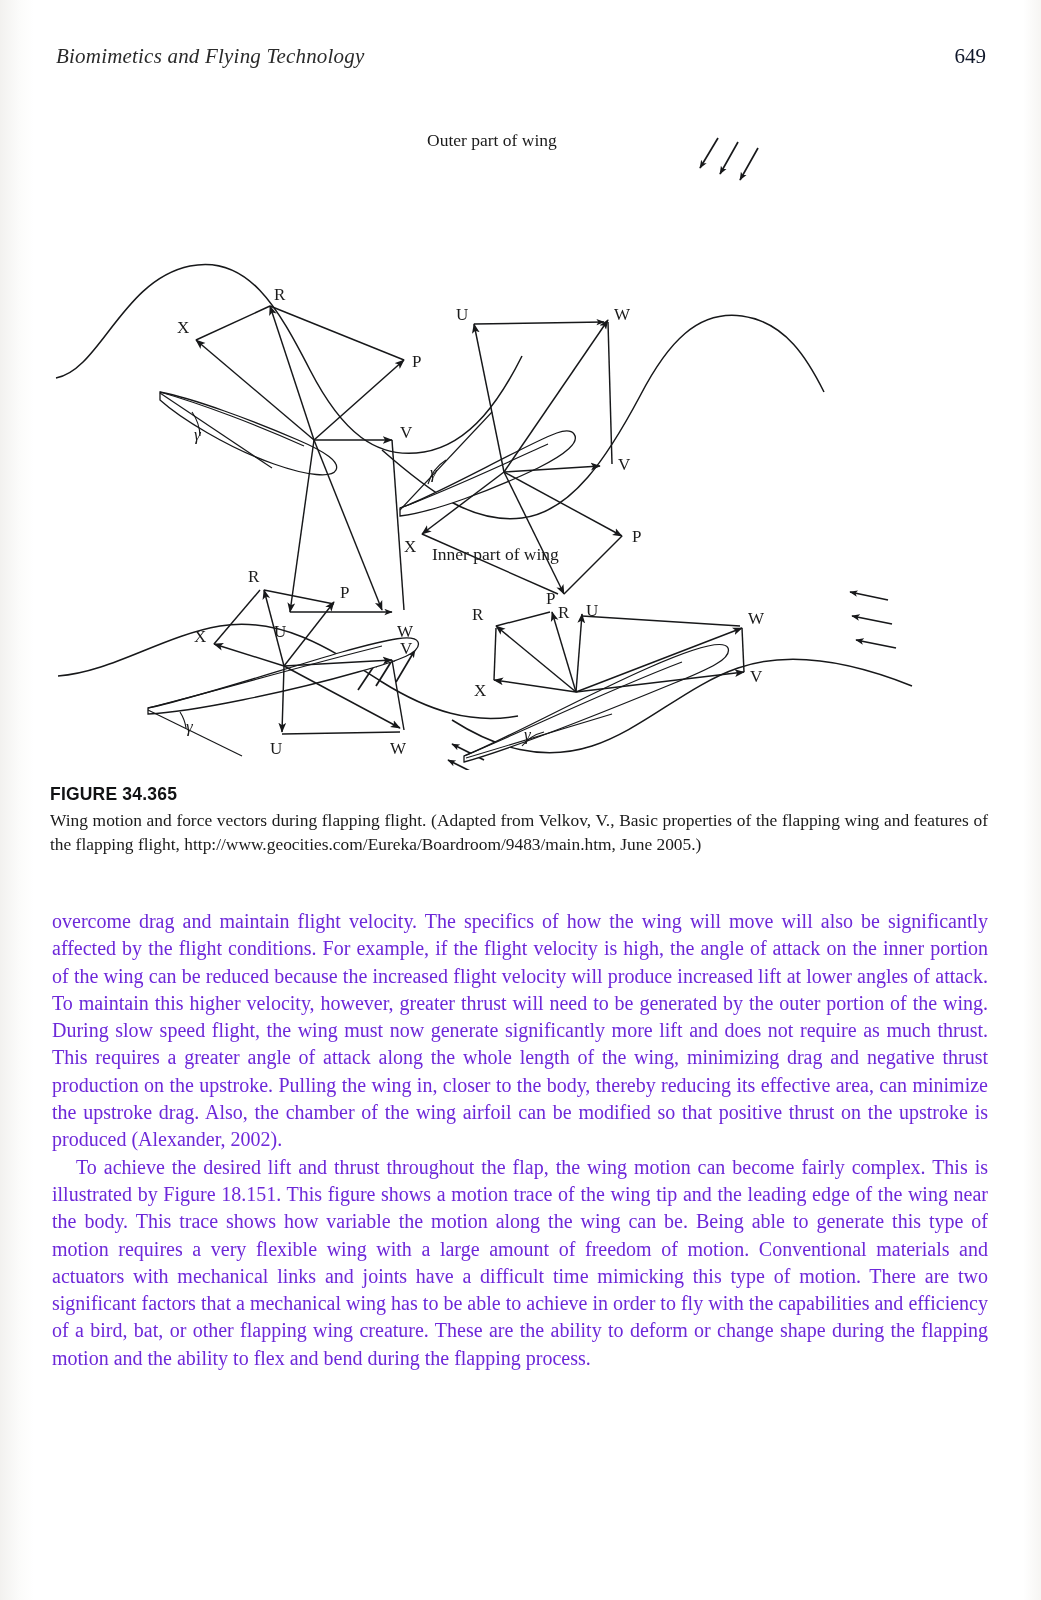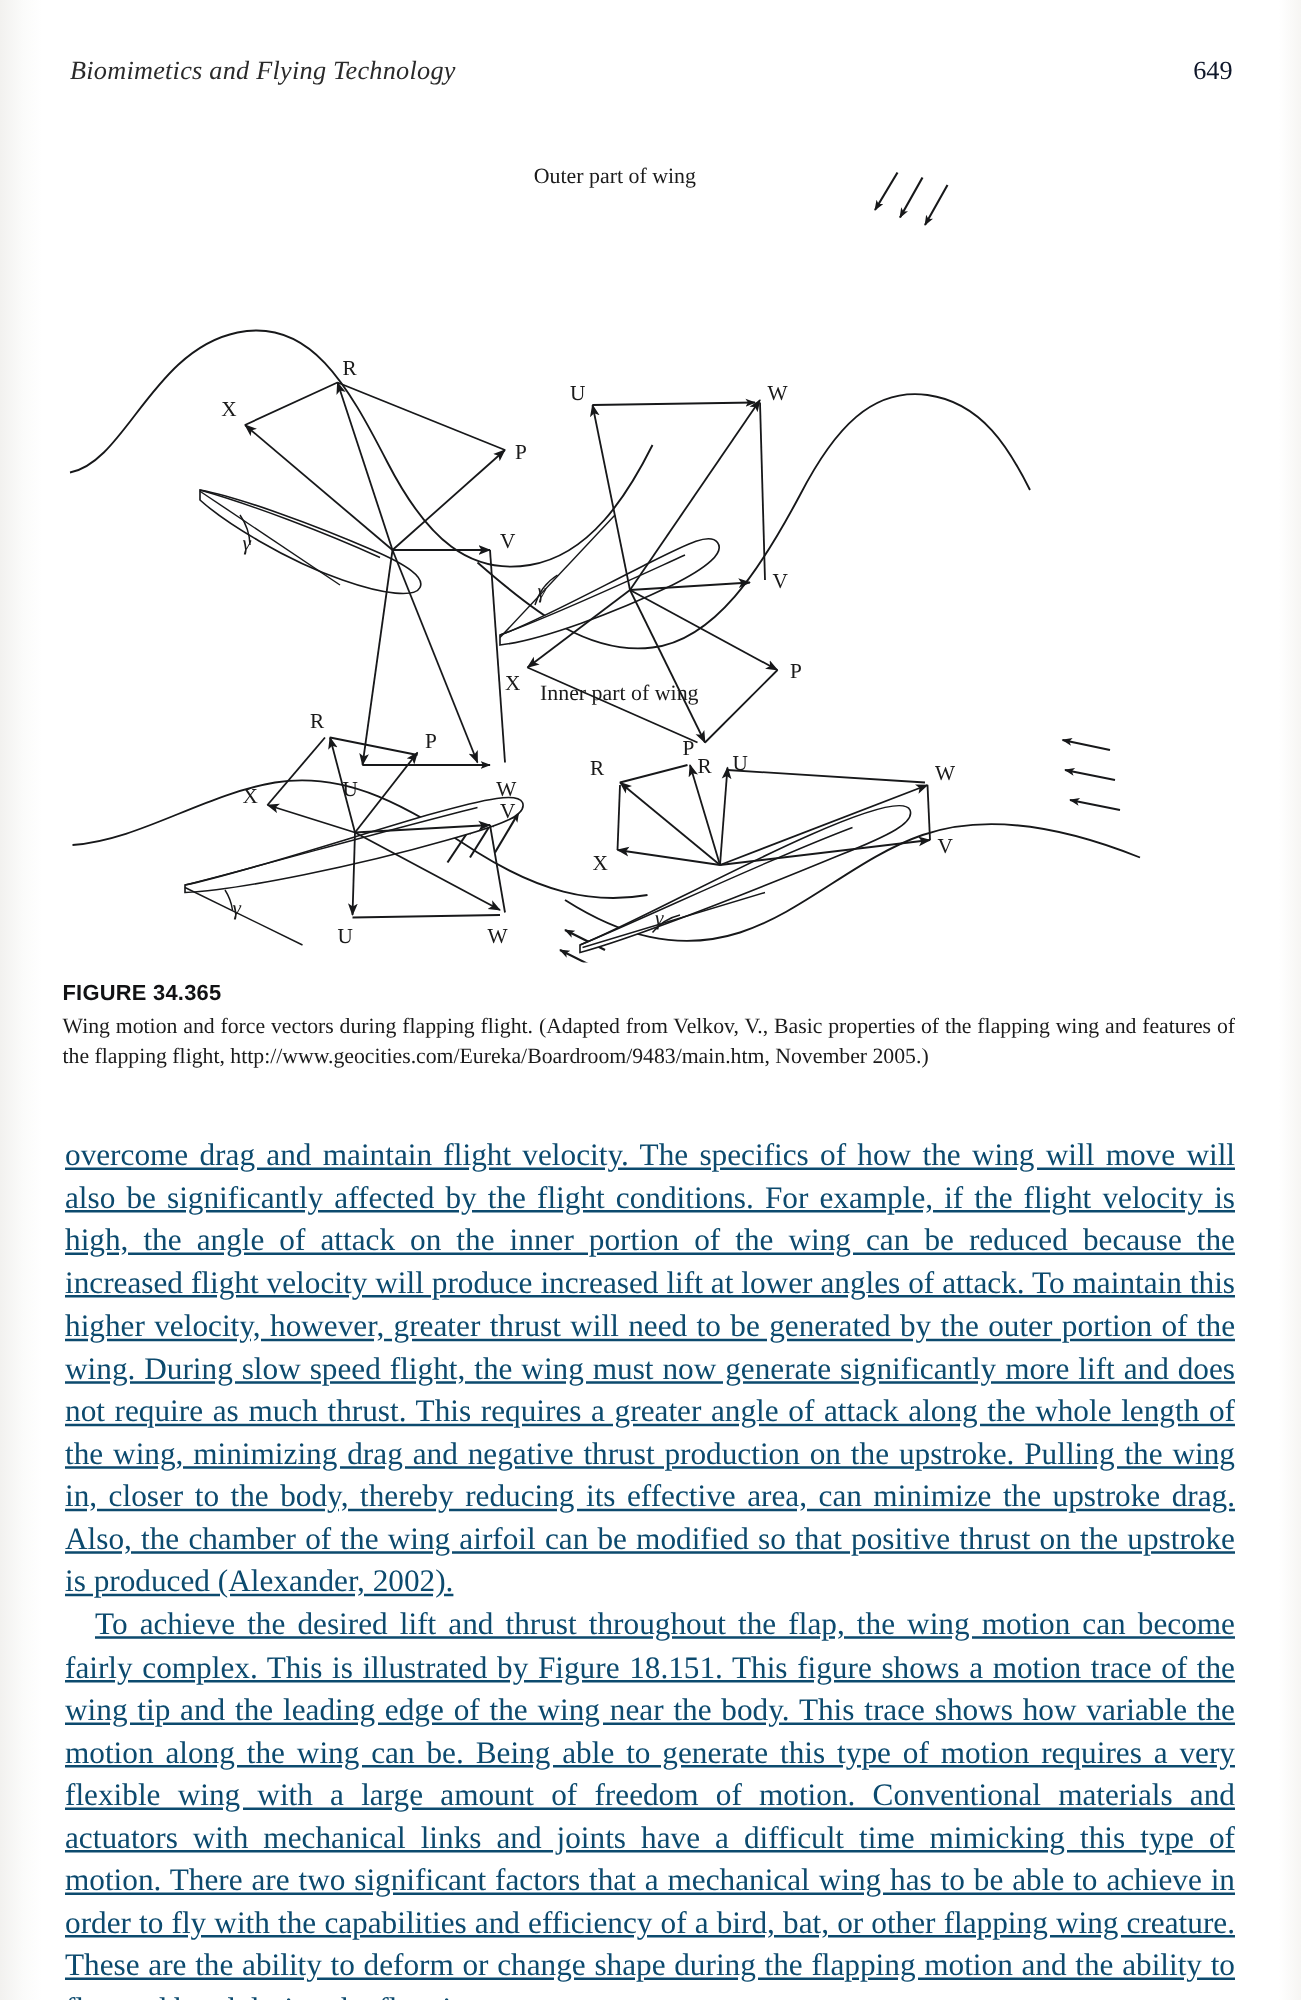--- a/index.html
+++ b/index.html
@@ -88,26 +88,26 @@
     text-justify:inter-word;
   }
 
   
   .body-col {
     position:absolute; left:52px; top:908px; width:936px;
   }
   .body-col p {
     margin:0;
     font-family:"Liberation Serif", serif;
-    font-size:25px;
+    font-size:20px;
     line-height:1.365;
     text-align:justify;
     text-justify:inter-word;
-    color:#0c4a6e;
-    -webkit-hyphens:none; hyphens:none;text-decoration:underline;
+    color:#6d28d9;
+    -webkit-hyphens:none; hyphens:none;
   }
   .body-col p + p { text-indent:24px; }
 </style>
 </head>
 <body>
 
 <div class="page">
 
   <div class="gutter-left"></div>
   <div class="gutter-right"></div>
@@ -288,21 +288,21 @@
           <path class="flow" d="M 836 480 L 798 472" marker-end="url(#ahs)"></path>
           <path class="flow" d="M 840 504 L 800 496" marker-end="url(#ahs)"></path>
           <path class="flow" d="M 844 528 L 804 520" marker-end="url(#ahs)"></path>
         </g>
       </g>
     </svg>
   </div>
 
   <div class="caption">
     <div class="caption-head">FIGURE 34.365</div>
-    <p class="caption-body">Wing motion and force vectors during flapping flight. (Adapted from Velkov, V., Basic properties of the flapping wing and features of the flapping flight, http://www.geocities.com/Eureka/Boardroom/9483/main.htm, November 2005.)</p>
+    <p class="caption-body">Wing motion and force vectors during flapping flight. (Adapted from Velkov, V., Basic properties of the flapping wing and features of the flapping flight, http://www.geocities.com/Eureka/Boardroom/9483/main.htm, June 2005.)</p>
   </div>
 
   <div class="body-col">
     <p>overcome drag and maintain flight velocity. The specifics of how the wing will move will also be significantly affected by the flight conditions. For example, if the flight velocity is high, the angle of attack on the inner portion of the wing can be reduced because the increased flight velocity will produce increased lift at lower angles of attack. To maintain this higher velocity, however, greater thrust will need to be generated by the outer portion of the wing. During slow speed flight, the wing must now generate significantly more lift and does not require as much thrust. This requires a greater angle of attack along the whole length of the wing, minimizing drag and negative thrust production on the upstroke. Pulling the wing in, closer to the body, thereby reducing its effective area, can minimize the upstroke drag. Also, the chamber of the wing airfoil can be modified so that positive thrust on the upstroke is produced (Alexander, 2002).</p>
     <p>To achieve the desired lift and thrust throughout the flap, the wing motion can become fairly complex. This is illustrated by Figure 18.151. This figure shows a motion trace of the wing tip and the leading edge of the wing near the body. This trace shows how variable the motion along the wing can be. Being able to generate this type of motion requires a very flexible wing with a large amount of freedom of motion. Conventional materials and actuators with mechanical links and joints have a difficult time mimicking this type of motion. There are two significant factors that a mechanical wing has to be able to achieve in order to fly with the capabilities and efficiency of a bird, bat, or other flapping wing creature. These are the ability to deform or change shape during the flapping motion and the ability to flex and bend during the flapping process.</p>
   </div>
 
 </div>
 
 </body></html>

